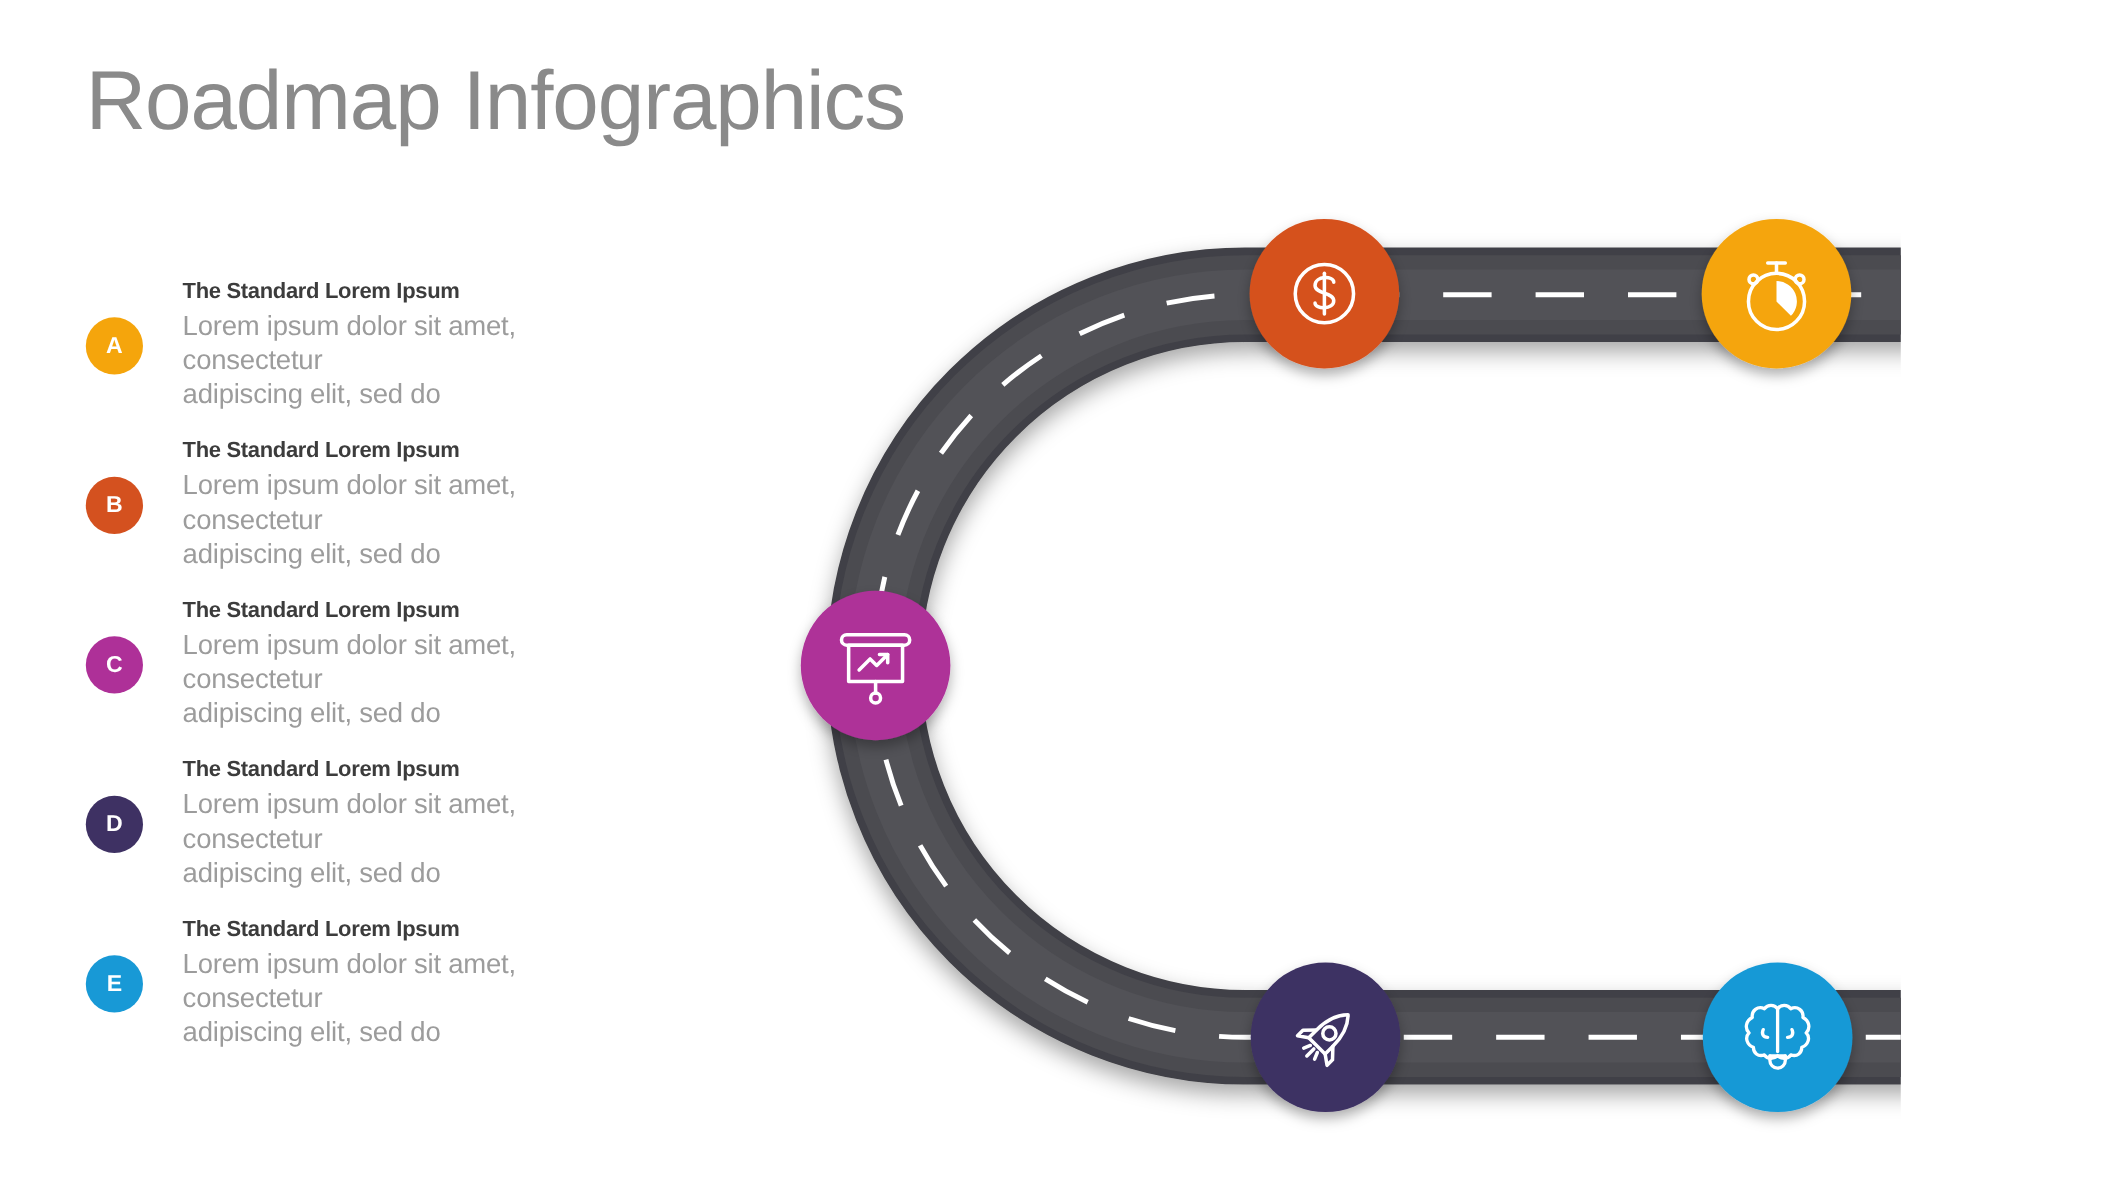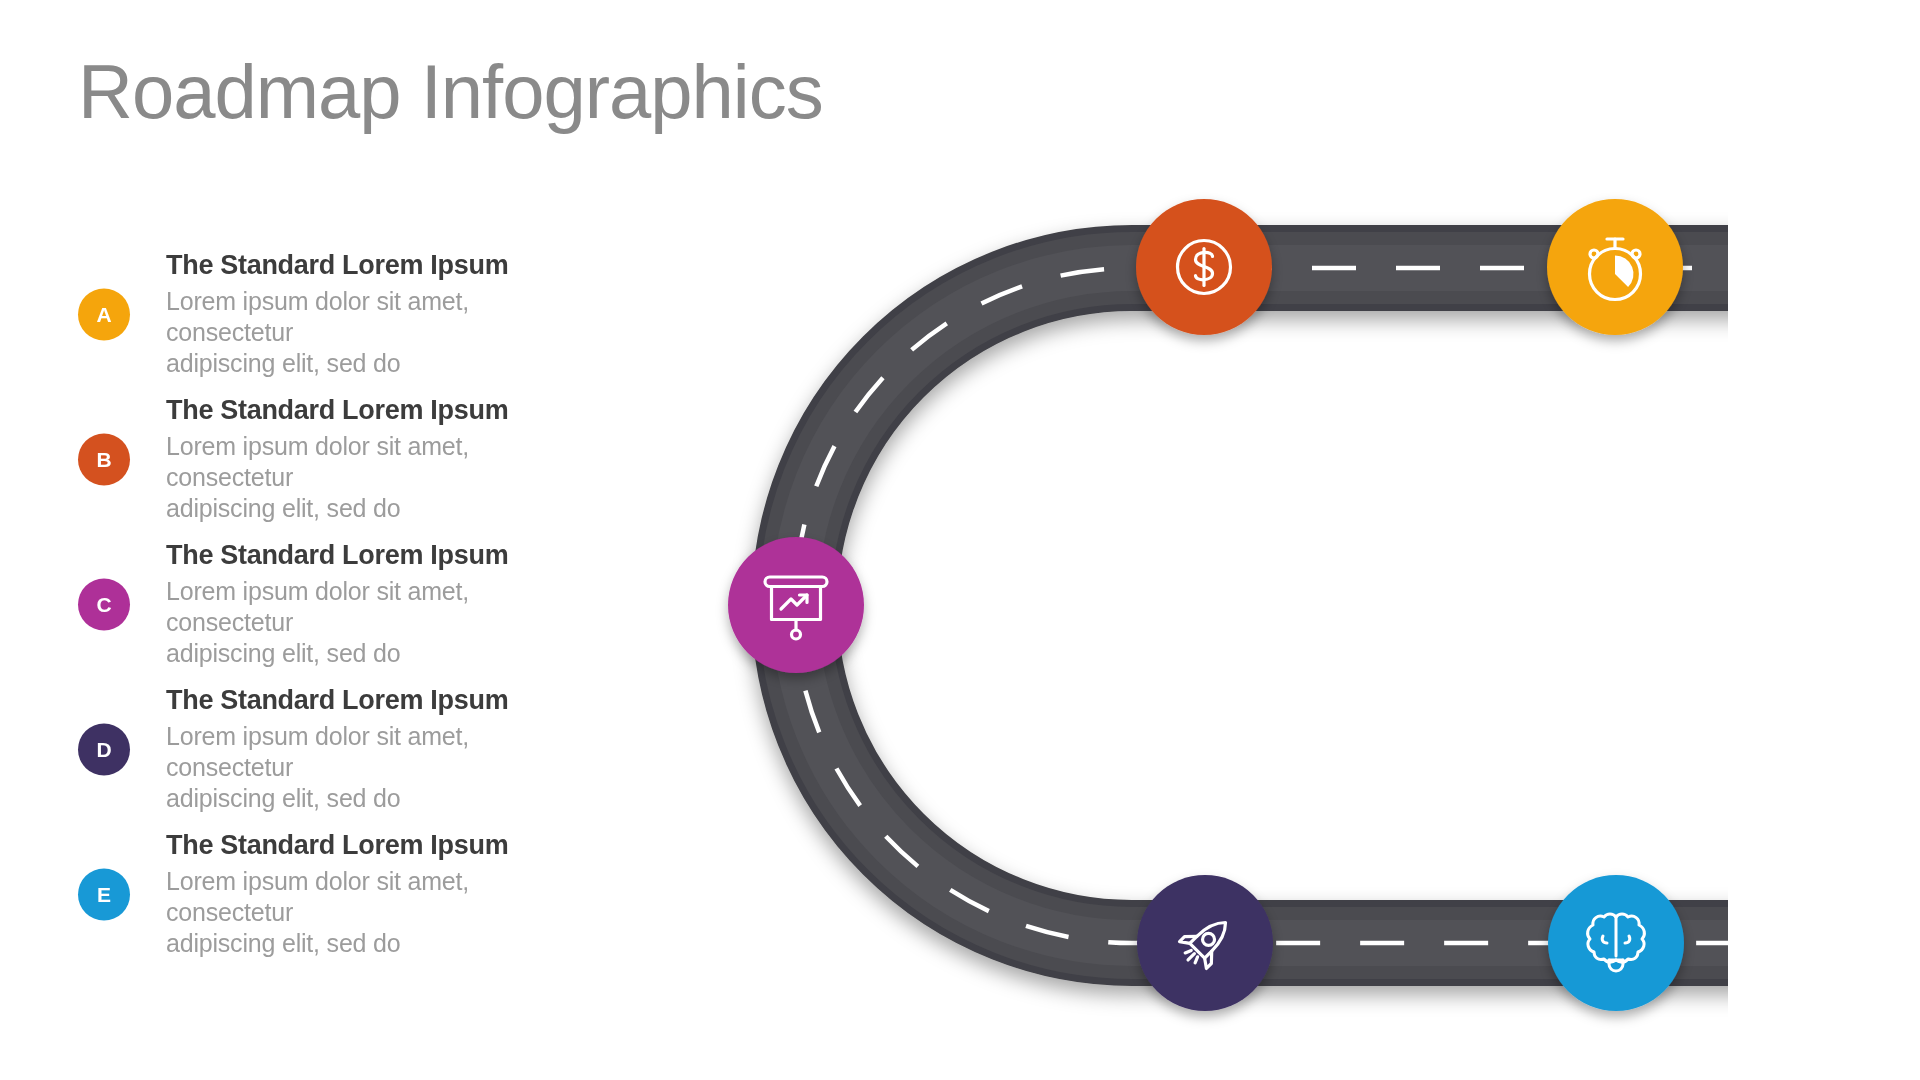--- a/index.html
+++ b/index.html
@@ -16,21 +16,21 @@
     position:absolute;left:78px;display:flex;align-items:center;gap:36px;
     transform:translateY(-50%);
   }
   .badge{
     width:52px;height:52px;border-radius:50%;flex:0 0 52px;
     display:flex;align-items:center;justify-content:center;
     color:#fff;font-weight:700;font-size:21px;
   }
   .legend-text{width:380px;}
   .legend-heading{
-    font-size:27px;font-weight:700;color:#3C3C3C;letter-spacing:-0.3px;
+    font-size:20px;font-weight:700;color:#3C3C3C;letter-spacing:-0.3px;
     margin-bottom:5px;
   }
   .legend-desc{
     font-size:25px;color:#9C9C9C;line-height:31px;letter-spacing:-0.2px;
     white-space:pre-line;
   }
 
   .road-svg{position:absolute;left:0;top:0;}
 </style>
 </head>

